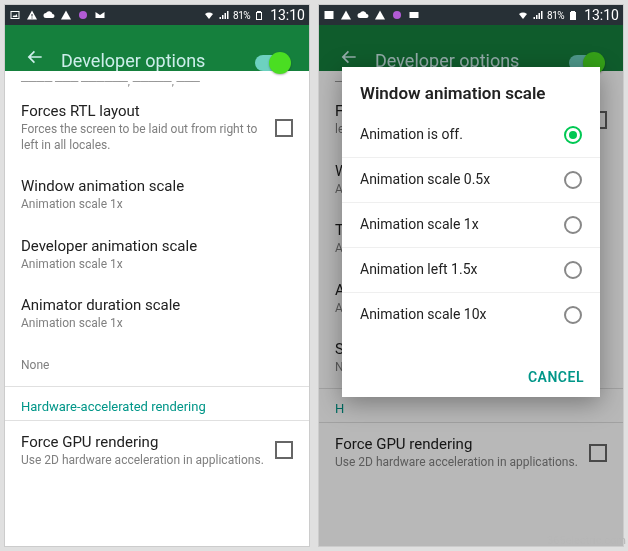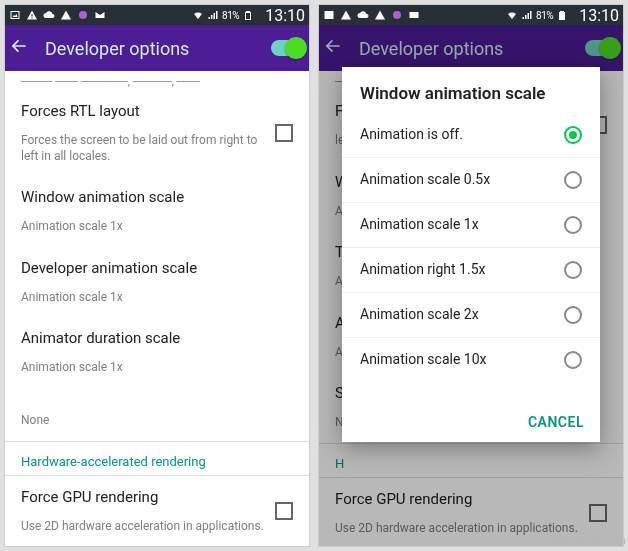--- a/index.html
+++ b/index.html
@@ -28,27 +28,27 @@
     display: flex;
     align-items: center;
     padding: 0 4px;
     font-size: 11px;
   }
   .sb-left { display: flex; gap: 5px; align-items: center; }
   .sb-right { margin-left: auto; display: flex; gap: 3px; align-items: center; }
   .sb-ico { display: inline-flex; }
   .sb-ico svg { width: 12px; height: 12px; fill: #fff; }
   .batt { font-size: 10px; letter-spacing: -0.5px;}
-  .clock { font-size: 16px; margin-left:8px;}
+  .clock { font-size: 14px; margin-left:2px;}
   .appbar {
     height: 46px;
-    background: #4c1d95;
+    background: #15803d;
     display: flex;
-    align-items: center;
-    padding: 0 4px;
+    align-items: flex-end;
+    padding: 0 20px;
     color: #cdeeeb;
   }
   .appbar-title { font-size: 18px; margin-left: 16px; flex: 1; color: #cdeeeb; font-weight:400;}
   .back-arrow svg { width: 20px; height: 20px; fill: #cdeeeb; }
   .master-toggle {
     width: 34px; height: 16px; border-radius: 10px;
     background: #6dd1c0; position: relative;
   }
   .master-toggle::after {
     content: ""; position: absolute; right: -2px; top: -3px;
@@ -57,21 +57,21 @@
     box-shadow: 0 1px 2px rgba(0,0,0,0.3);
   }
   .list { background: #fff; height: calc(100% - 66px); overflow: hidden; }
   .item {
     padding: 12px 16px;
     display: flex;
     align-items: center;
   }
   .item-text { flex: 1; }
   .item-title { font-size: 15px; color: #212121; }
-  .item-sub { font-size: 12px; color: #808080; margin-top: 13px; line-height:1.3;}
+  .item-sub { font-size: 12px; color: #808080; margin-top: 2px; line-height:1.3;}
   .checkbox {
     width: 18px; height: 18px; border: 2px solid #666; background:#fff;
   }
   .divider { height: 1px; background: #e0e0e0; margin: 0; }
   .section-header {
     padding: 12px 16px 6px 16px;
     font-size: 13px;
     color: #009688;
   }
   .truncated { font-size:11px; color:#808080; padding: 4px 16px 2px 16px;}
@@ -339,25 +339,21 @@
           </div>
           <div class="dlg-item">
             <span class="dlg-label">Animation scale 0.5x</span>
             <span class="radio"></span>
           </div>
           <div class="dlg-item">
             <span class="dlg-label">Animation scale 1x</span>
             <span class="radio"></span>
           </div>
           <div class="dlg-item">
-            <span class="dlg-label">Animation right 1.5x</span>
-            <span class="radio"></span>
-          </div>
-          <div class="dlg-item">
-            <span class="dlg-label">Animation scale 2x</span>
+            <span class="dlg-label">Animation left 1.5x</span>
             <span class="radio"></span>
           </div>
           <div class="dlg-item">
             <span class="dlg-label">Animation scale 10x</span>
             <span class="radio"></span>
           </div>
         </div>
       <div class="dlg-actions">
         <span class="dlg-cancel">CANCEL</span>
       </div>

